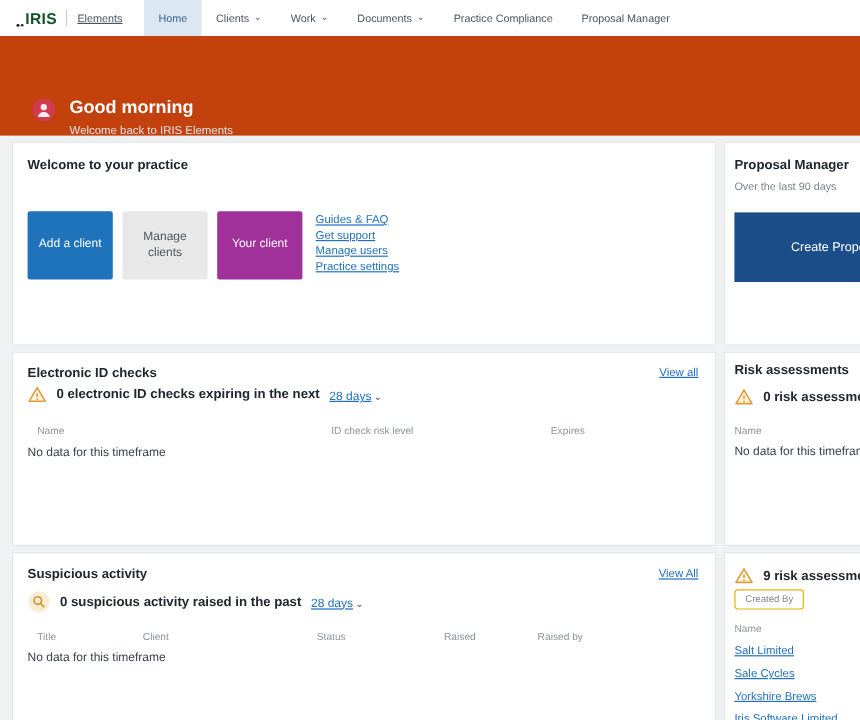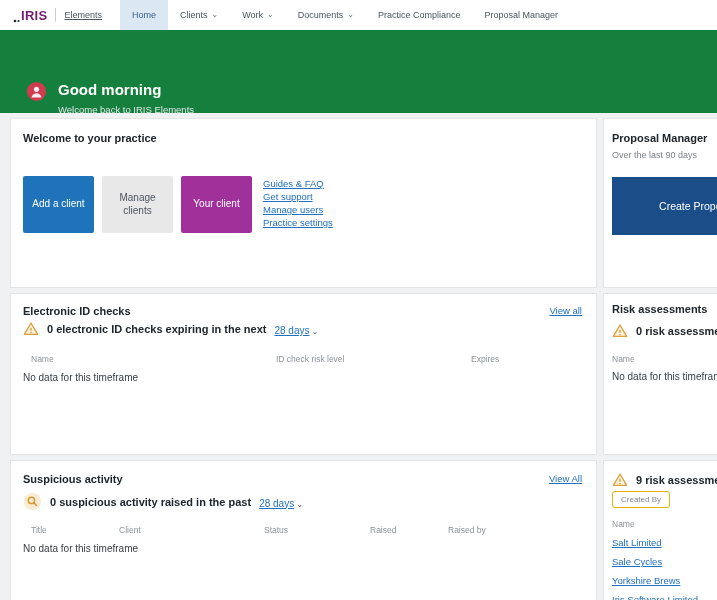--- a/index.html
+++ b/index.html
@@ -3,31 +3,31 @@
 <meta charset="utf-8">
 <style>
   * { margin:0; padding:0; box-sizing:border-box; }
   html,body { width:717px; height:600px; overflow:hidden; }
   body { font-family:"Liberation Sans", sans-serif; background:#f0f1f2; }
   #app { position:relative; width:717px; height:600px; overflow:hidden; background:#f0f1f2; }
 
   
   .topnav { position:absolute; top:0; left:0; width:717px; height:30px; background:#ffffff; display:flex; align-items:stretch; }
   .logo-wrap { display:flex; align-items:center; padding-left:13px; }
-  .logo-brand { font-size:13px; font-weight:bold; color:#701a75; letter-spacing:0.3px; display:flex; align-items:flex-end; }
+  .logo-brand { font-size:13px; font-weight:bold; color:#14532d; letter-spacing:0.3px; display:flex; align-items:flex-end; }
   .logo-dots { margin-right:1px; }
   .logo-sep { width:1px; height:14px; background:#c9ced4; margin:0 8px; }
   .logo-product { font-size:9px; color:#4a5560;text-decoration:underline; }
   .nav-items { display:flex; align-items:stretch; margin-left:18px; }
   .nav-item { display:flex; align-items:center; padding:0 12px; font-size:9px; color:#4a5560; cursor:pointer; white-space:nowrap; }
   .nav-item.active { background:#dbe7f3; color:#39658f; }
   .nav-caret { font-size:8px; color:#6a7580; margin-left:4px; line-height:1; }
 
   
-  .hero { position:absolute; top:30px; left:0; width:717px; height:83px; background:#15803d; }
+  .hero { position:absolute; top:30px; left:0; width:717px; height:83px; background:#c2410c; }
   .hero-avatar { position:absolute; left:27px; top:52px; width:19px; height:19px; }
   .hero-greeting { position:absolute; left:58px; top:51px; font-size:15px; font-weight:600; color:#ffffff; }
   .hero-sub { position:absolute; left:58px; top:74px; font-size:9.5px; color:#e2e6ea; }
 
   
   .card { position:absolute; background:#ffffff; border:1px solid #e3e4e6; }
   .card-welcome   { left:10px;  top:118px; width:587px; height:170px; }
   .card-proposal  { left:603px; top:118px; width:377px; height:170px; }
   .card-eid       { left:10px;  top:293px; width:587px; height:162px; }
   .card-risk      { left:603px; top:293px; width:377px; height:162px; }
@@ -146,21 +146,21 @@
       <svg width="16" height="16" viewBox="0 0 24 24">
           <path d="M12 3 L22 20 H2 Z" fill="#fdf3df" stroke="#dd9e3d" stroke-width="2" stroke-linejoin="round"></path>
           <line x1="12" y1="10" x2="12" y2="14.6" stroke="#dd9e3d" stroke-width="2"></line>
           <circle cx="12" cy="17.4" r="1.2" fill="#dd9e3d"></circle>
         </svg>
       <span class="summary-bold">0 electronic ID checks expiring in the next</span>
       <span><a class="summary-link">28 days</a><span class="summary-caret">⌄</span></span>
     </div>
     <span class="col-head" style="left:20px; top:60px;">Name</span>
     <span class="col-head" style="left:265px; top:60px;">ID check risk level</span>
-    <span class="col-head" style="left:460px; top:60px;">Expires</span>
+    <span class="col-head" style="left:448px; top:60px;">Expires</span>
     <div class="empty-text" style="left:12px; top:78px;">No data for this timeframe</div>
   </div>
 
   <div class="card card-risk">
     <div class="card-title" style="left:8px; top:9px;">Risk assessments</div>
     <div class="summary-row" style="left:8px; top:29px;">
       <svg width="16" height="16" viewBox="0 0 24 24">
           <path d="M12 3 L22 20 H2 Z" fill="#fdf3df" stroke="#dd9e3d" stroke-width="2" stroke-linejoin="round"></path>
           <line x1="12" y1="10" x2="12" y2="14.6" stroke="#dd9e3d" stroke-width="2"></line>
           <circle cx="12" cy="17.4" r="1.2" fill="#dd9e3d"></circle>

